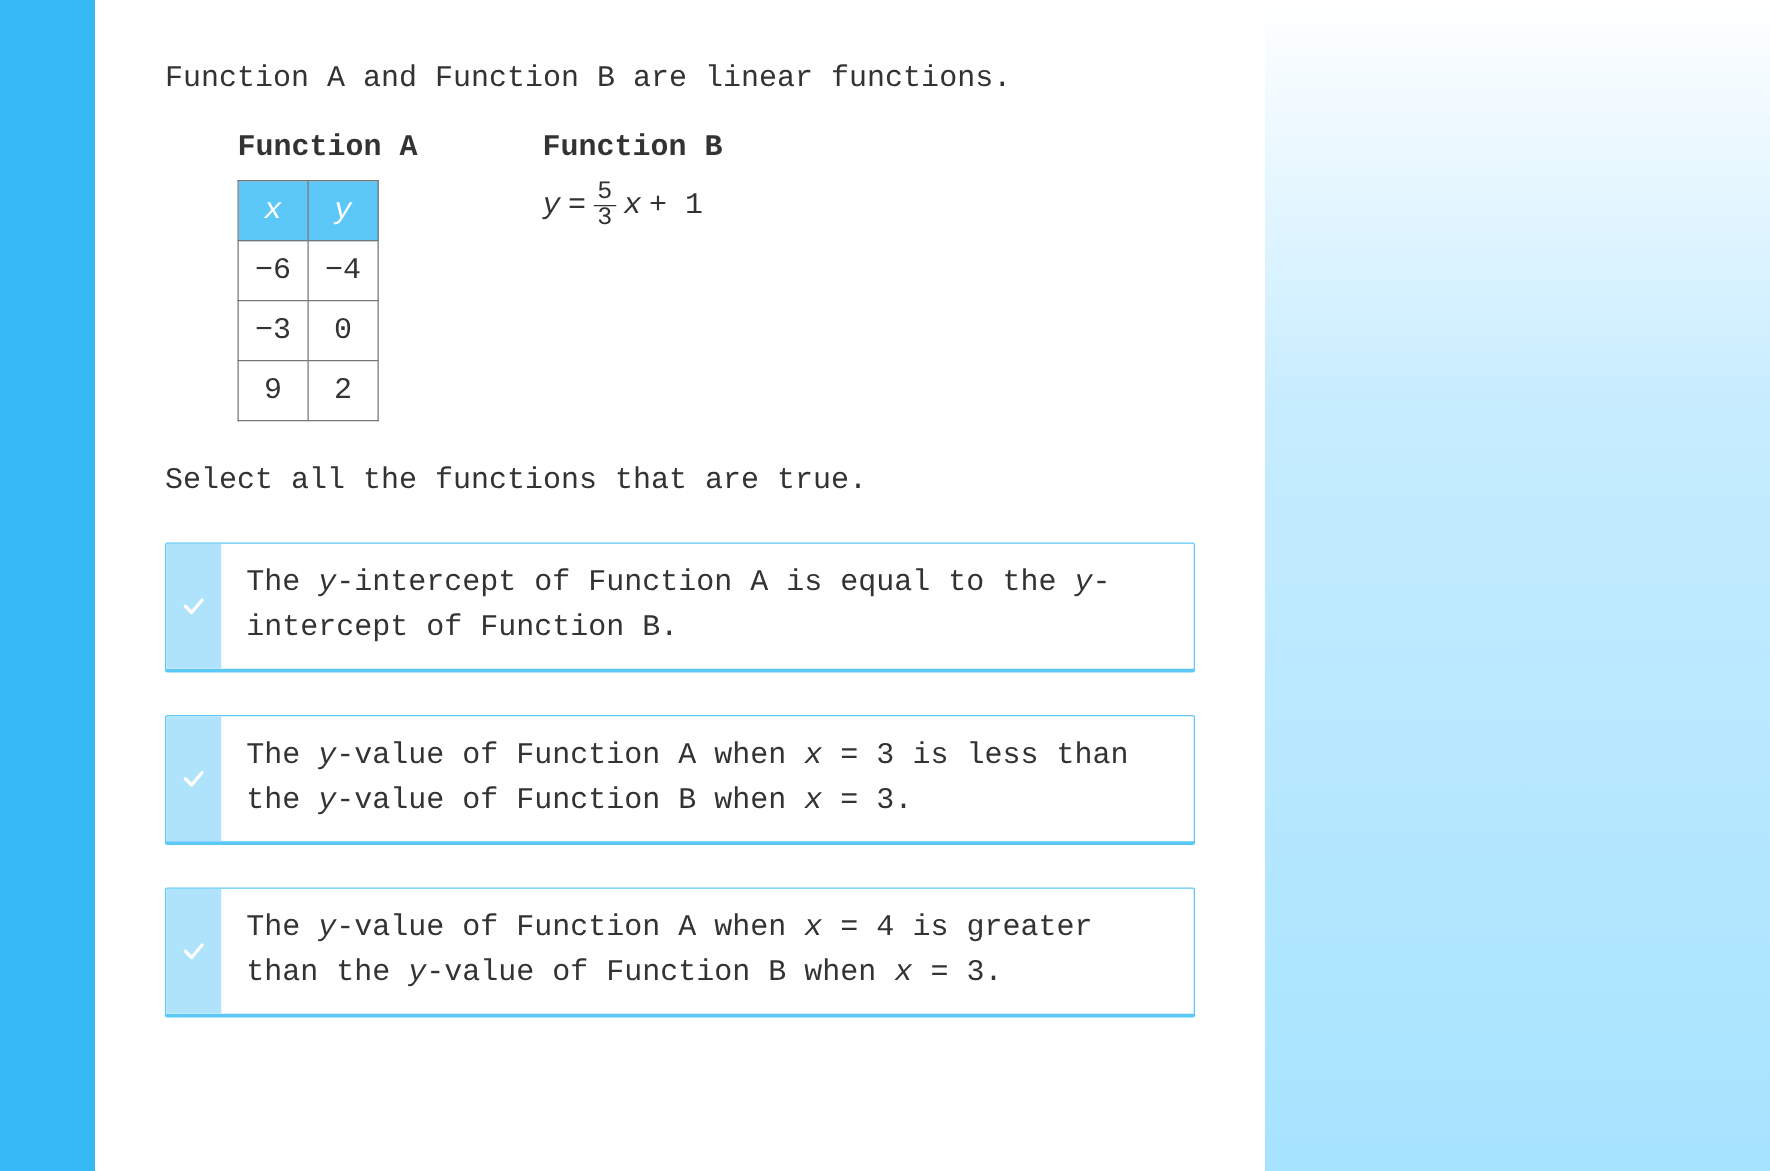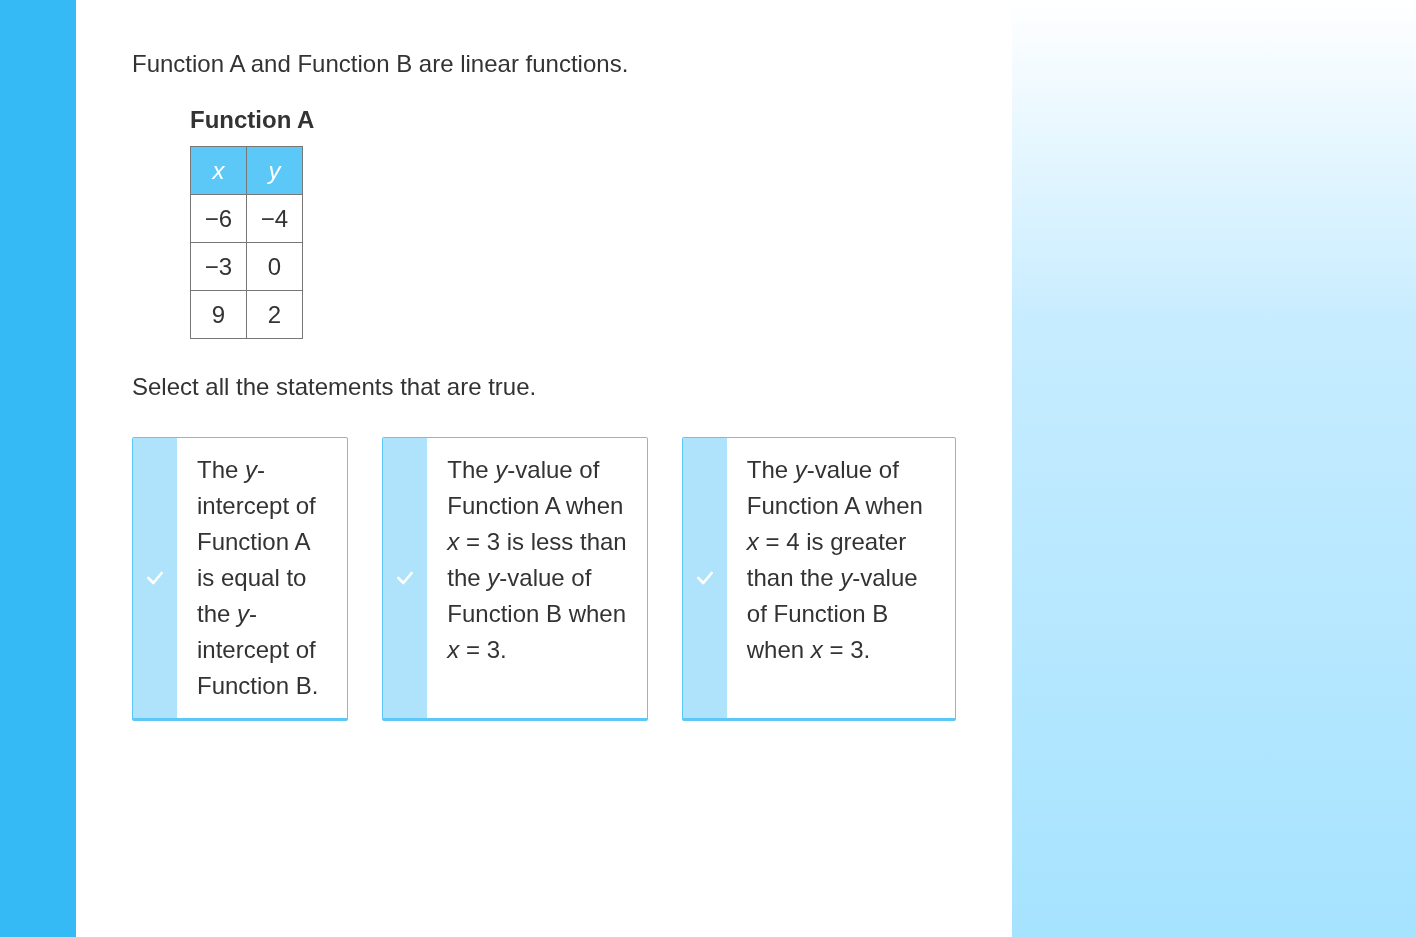--- a/index.html
+++ b/index.html
@@ -19,20 +19,21 @@
   .content {
     position: absolute;
     left: 76px;
     top: 0;
     width: 936px;
     height: 937px;
     background: #ffffff;
     padding: 50px 56px 30px 56px;
     font-size: 24px;
     color: #333;
+    font-family: Liberation Mono, monospace;
   }
   .intro { margin-bottom: 28px; }
   .functions-row {
     display: flex;
     gap: 100px;
     margin-left: 58px;
     margin-bottom: 34px;
   }
   .func-block { }
   .func-title { font-weight: bold; margin-bottom: 12px; font-size: 24px; }
@@ -67,21 +68,21 @@
     align-items: center;
     line-height: 1;
     vertical-align: middle;
     font-size: 20px;
     position: relative;
     top: 0;
   }
   .fraction .num { border-bottom: 1.5px solid #333; padding: 0 3px; }
   .fraction .den { padding: 0 3px; }
   .select-prompt { margin-bottom: 36px; }
-  .options { display: flex; gap: 34px; }
+  .options { display: flex; flex-direction: column; gap: 34px; align-items: flex-end; }
   .option {
     display: flex;
     border: 1px solid #5cc8f7;
     border-bottom: 3px solid #5cc8f7;
     background: #fff;
     border-radius: 2px;
     overflow: hidden;
   }
   .check-box {
     width: 44px;
@@ -129,24 +130,37 @@
           <td>0</td>
         </tr>
         <tr>
           <td>9</td>
           <td>2</td>
         </tr>
       </tbody>
         </table>
     </div>
 
+    <div class="func-block">
+      <div class="func-title">Function B</div>
+      <div class="equation">
+        <span class="yvar">y</span>
+        <span> = </span>
+        <span class="fraction">
+          <span class="num">5</span>
+          <span class="den">3</span>
+        </span>
+        <span class="xvar">x</span>
+        <span> + 1</span>
+      </div>
+    </div>
 
   </div>
 
-  <p class="select-prompt">Select all the statements that are true.</p>
+  <p class="select-prompt">Select all the functions that are true.</p>
 
   <div class="options">
 
     <div class="option">
       <div class="check-box">
         <svg viewBox="0 0 24 24">
             <path d="M4 12 L10 18 L20 6"></path>
           </svg>
       </div>
       <div class="option-text">

